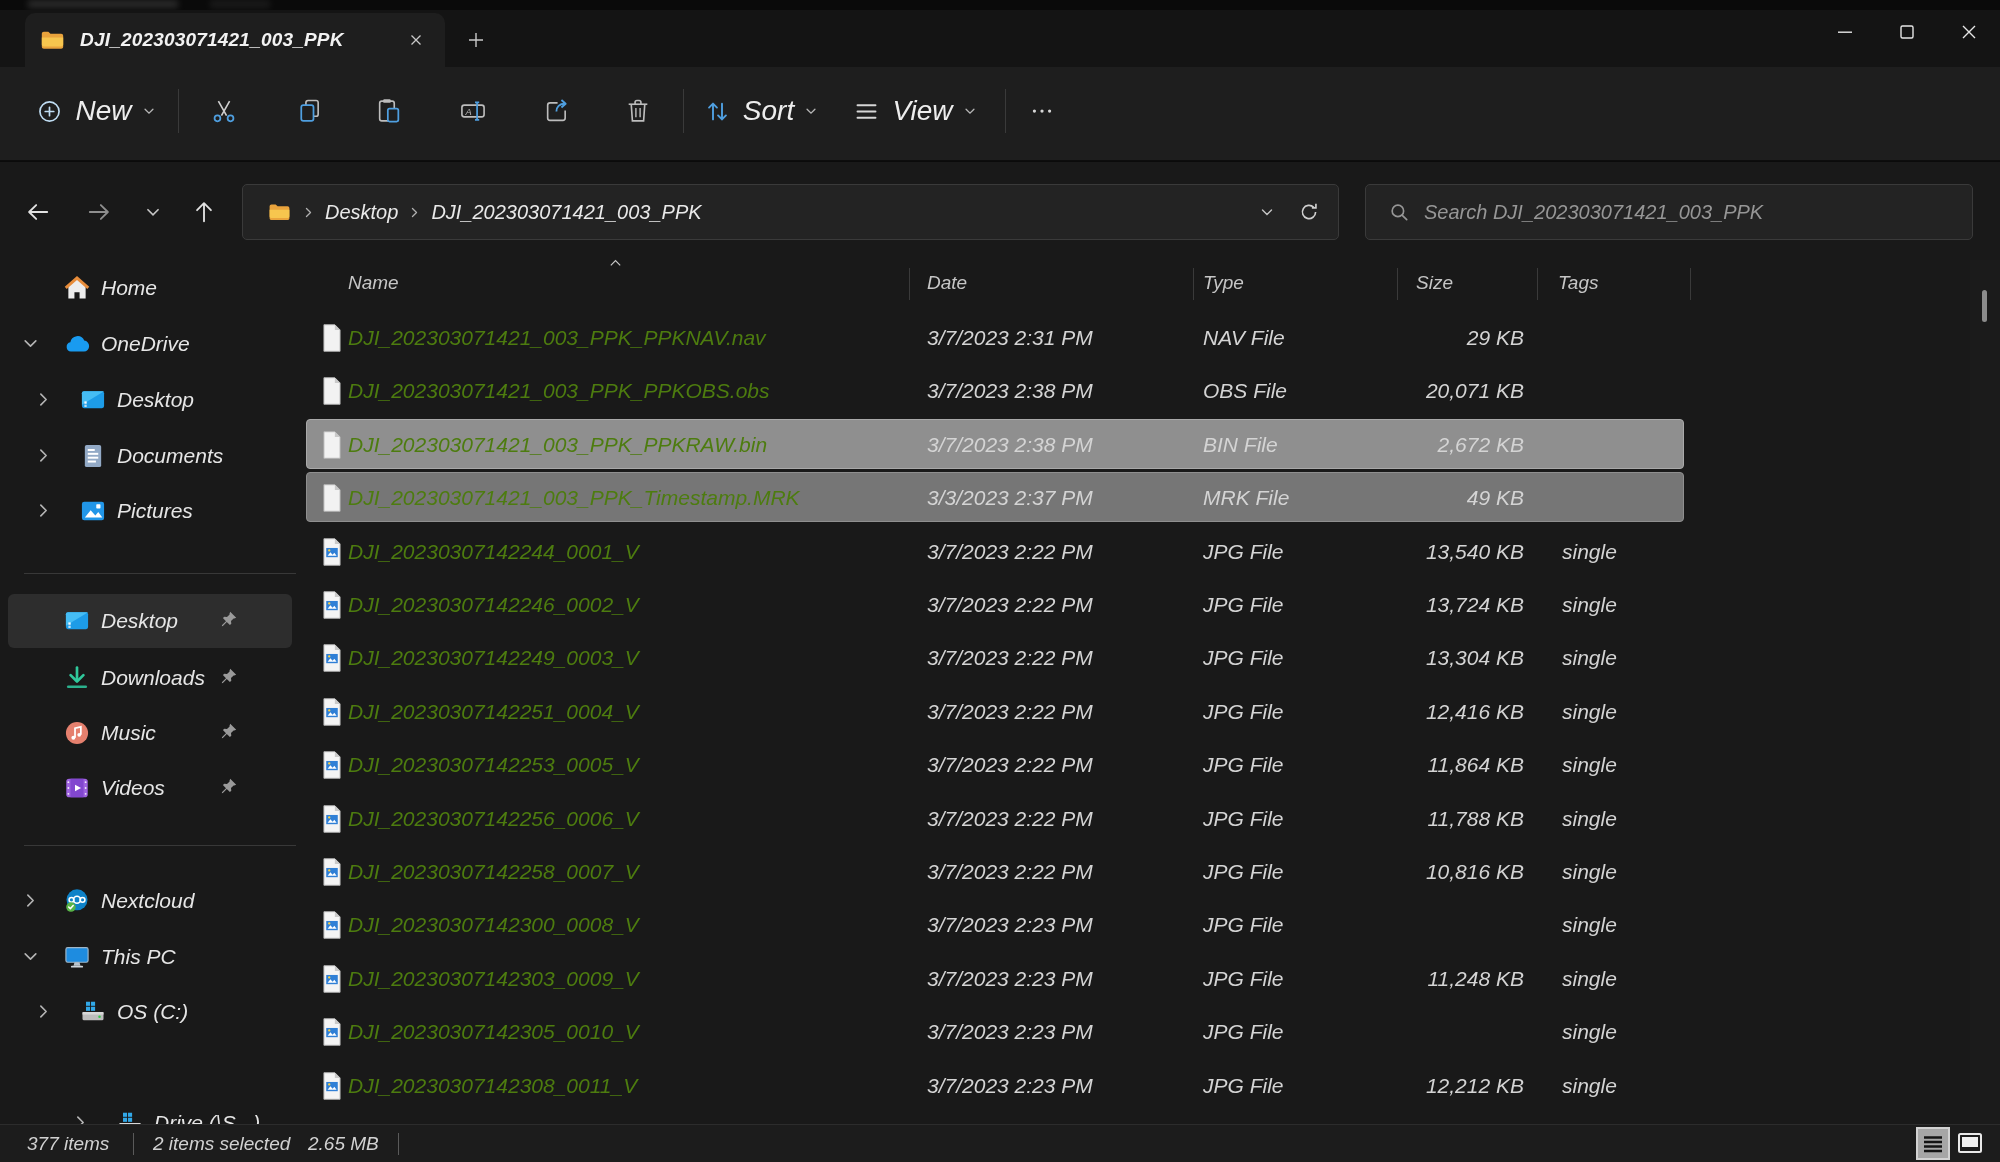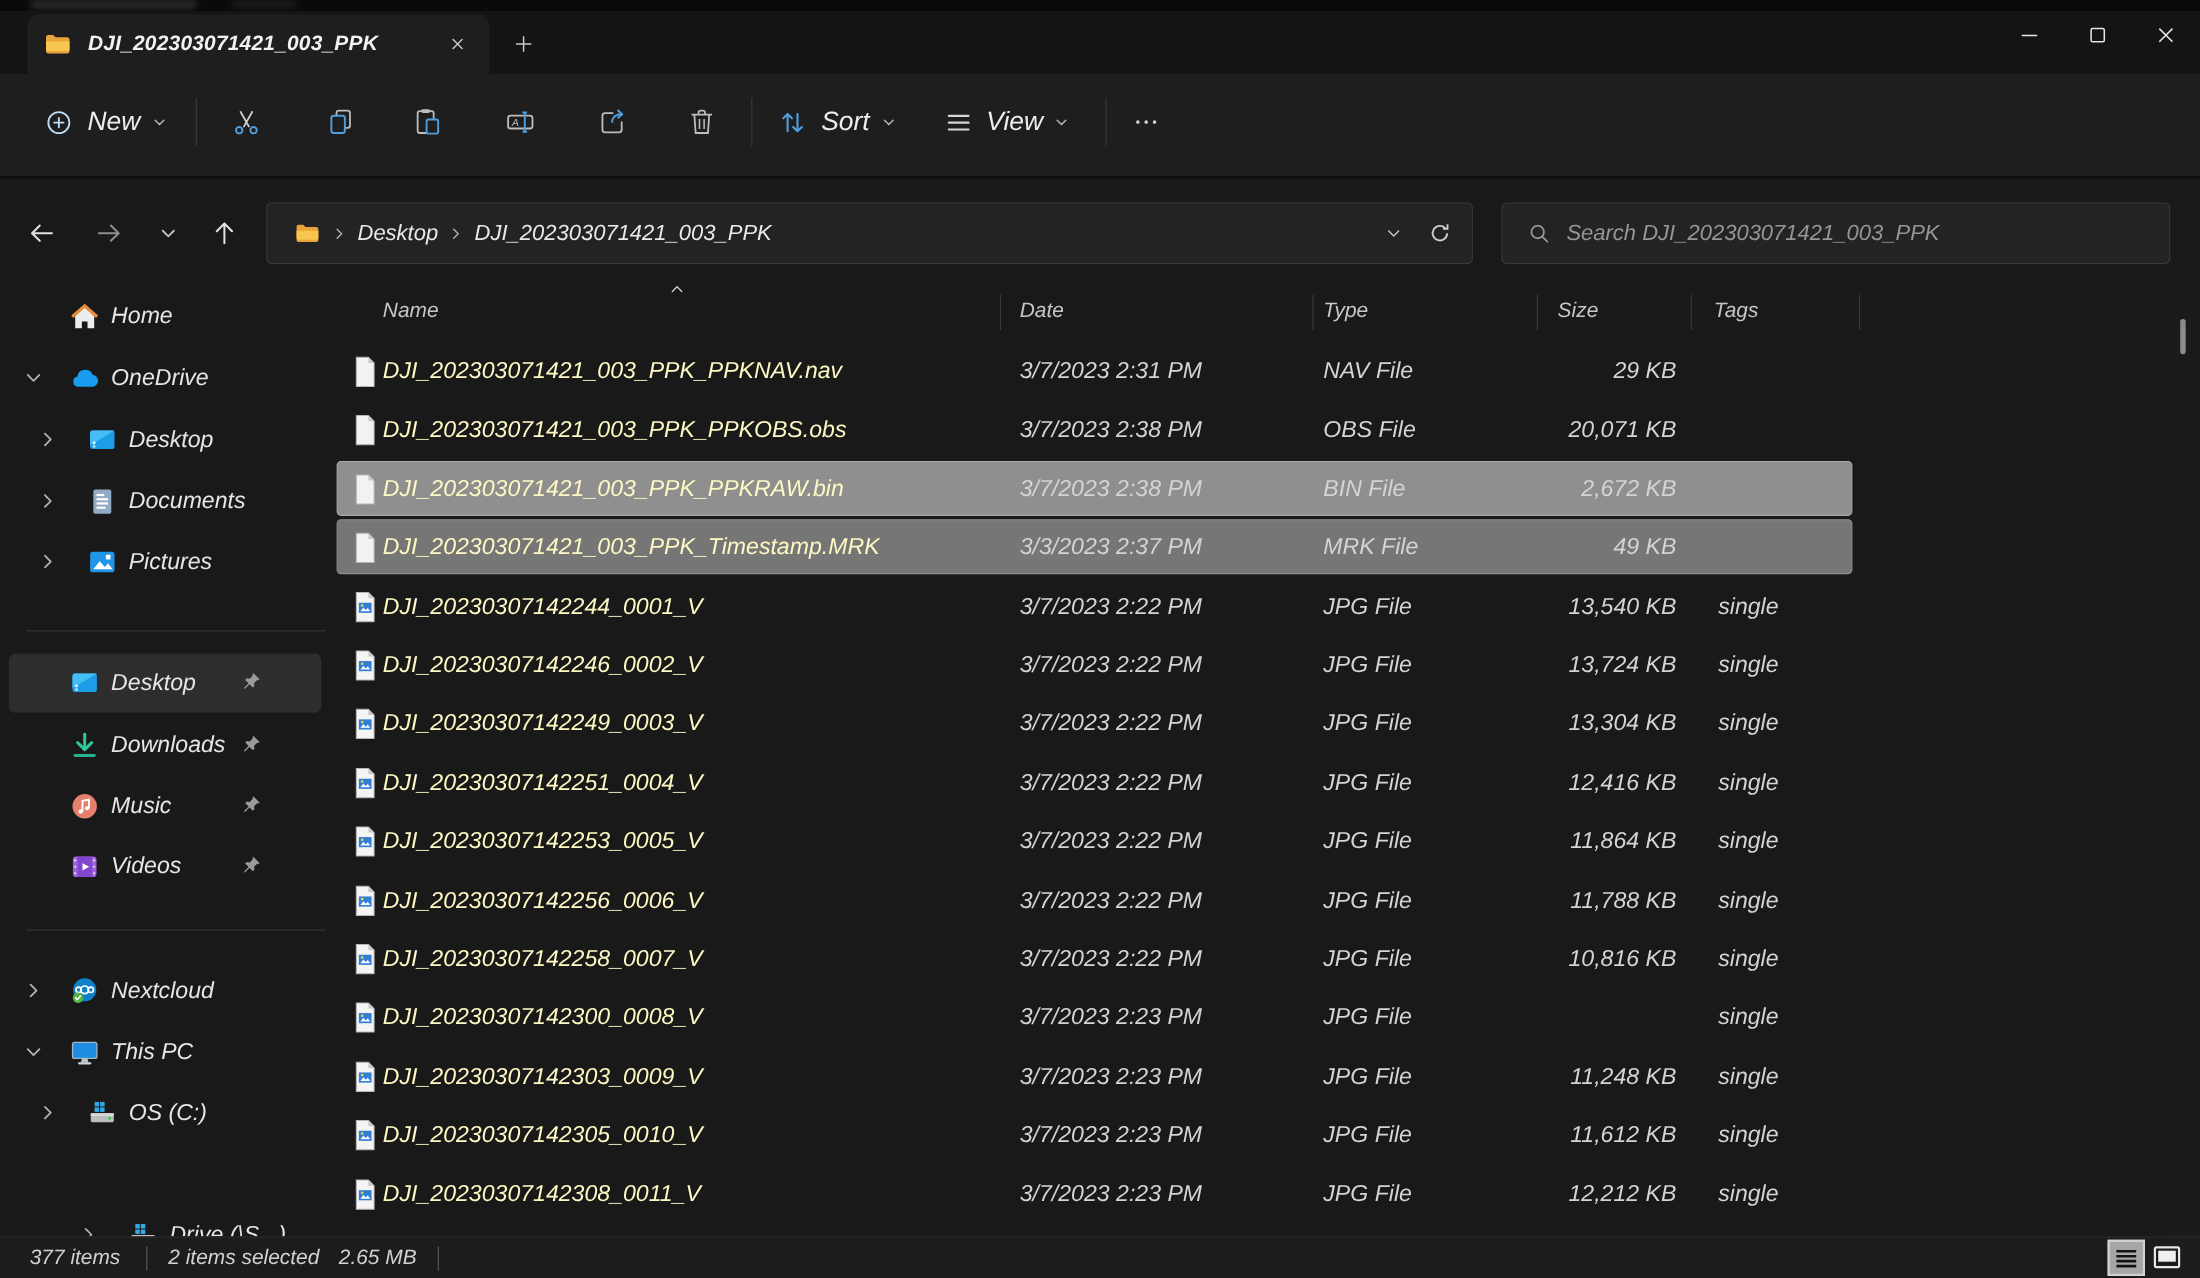--- a/index.html
+++ b/index.html
@@ -22,21 +22,21 @@
   #newtab { position:absolute; left:458px; top:14px; width:36px; height:32px; border-radius:6px;
     display:flex; align-items:center; justify-content:center; cursor:pointer; }
   #win-controls { position:absolute; right:0; top:0; height:57px; display:flex; }
   .wc { width:62px; height:44px; display:flex; align-items:center; justify-content:center; cursor:pointer; }
 
   
   #toolbar { left:0; top:67px; width:2000px; height:94px; background:#1e1e1e; border-bottom:1px solid #0d0d0d; }
   .tbtn { position:absolute; top:44px; transform:translateY(-50%); height:52px; border-radius:6px;
     display:flex; align-items:center; justify-content:center; cursor:pointer; }
   .tsep { position:absolute; top:22px; width:1px; height:44px; background:#3a3a3a; }
-  .tlabel { font-size:24px; color:#ededed; }
+  .tlabel { font-size:28px; color:#ededed; }
   .ic { display:inline-flex; line-height:0; }
   .ic svg { display:block; }
 
   
   #navrow { left:0; top:162px; width:2000px; height:98px; background:#191919; }
   .navbtn { position:absolute; top:50px; transform:translateY(-50%); width:44px; height:44px; border-radius:6px;
     display:flex; align-items:center; justify-content:center; cursor:pointer; }
   .box { position:absolute; top:22px; height:56px; background:#232323; border:1px solid #3a3a3a; border-radius:5px;
     display:flex; align-items:center; }
   #addressbox { left:242px; width:1097px; }
@@ -60,21 +60,21 @@
 
   
   #filearea { position:absolute; left:302px; top:0; width:1698px; height:864px; }
   #colheaders { position:absolute; left:0; top:0; width:1698px; height:50px; }
   .colh { position:absolute; top:12px; font-size:19px; color:#c6c6c6; cursor:pointer; white-space:nowrap; }
   .hsep { position:absolute; top:8px; width:1px; height:32px; background:#3a3a3a; }
   #sortcaret { position:absolute; left:306px; top:-4px; }
   #rows { position:absolute; left:0; top:51px; width:1698px; height:813px; }
   .frow { position:absolute; left:0; width:1698px; height:53px; cursor:pointer; }
   .frow .cell { position:absolute; line-height:53px; font-size:21px; color:#d4d4d4; white-space:nowrap; }
-  .frow .c-name { left:46px; color:#fef9c3; }
+  .frow .c-name { left:46px; color:#4d7c0f; }
   .frow .c-date { left:625px; }
   .frow .c-type { left:901px; }
   .frow .c-size { left:1022px; width:200px; text-align:right; }
   .frow .c-tags { left:1232px;margin-left:28px; }
   .frow .ficon { position:absolute; left:18px; top:12px; }
   .frow .selbg { position:absolute; left:4px; top:1px; width:1378px; height:50px; border-radius:4px; }
   .frow.sel-light .selbg { background:#8f8f8f; border:1px solid #a9a9a9; }
   .frow.sel-mid .selbg { background:#767676; border:1px solid #8f8f8f; }
   .frow > * { z-index:1; }
   .frow .selbg { z-index:0; }
@@ -777,21 +777,20 @@
                 <path d="M3 1.5h9.5l4.5 4.5v18.5H3z" fill="#f4f4f4" stroke="#b5b5b5" stroke-width=".8"></path>
                 <path d="M12.5 1.5L17 6h-4.5z" fill="#c9c9c9"></path>
                 <rect x="5" y="9.5" width="10" height="8" fill="#2f7fd6"></rect>
                 <path d="M6.2 16.2l2.4-3 1.9 2.1 1.5-1.7 2 2.6z" fill="#fff"></path>
                 <circle cx="7.6" cy="11.6" r="1" fill="#ffd23e"></circle>
               </svg>
             </span>
             <span class="cell c-name">DJI_20230307142305_0010_V</span>
             <span class="cell c-date">3/7/2023 2:23 PM</span>
             <span class="cell c-type">JPG File</span>
-            <span class="cell c-size">11,612 KB</span>
             <span class="cell c-tags">single</span>
           </div>
           <div class="frow" style="top: 747.6px;">
             <span class="ic ficon">
               <svg width="24" height="30" viewBox="0 0 20 26">
                 <path d="M3 1.5h9.5l4.5 4.5v18.5H3z" fill="#f4f4f4" stroke="#b5b5b5" stroke-width=".8"></path>
                 <path d="M12.5 1.5L17 6h-4.5z" fill="#c9c9c9"></path>
                 <rect x="5" y="9.5" width="10" height="8" fill="#2f7fd6"></rect>
                 <path d="M6.2 16.2l2.4-3 1.9 2.1 1.5-1.7 2 2.6z" fill="#fff"></path>
                 <circle cx="7.6" cy="11.6" r="1" fill="#ffd23e"></circle>

